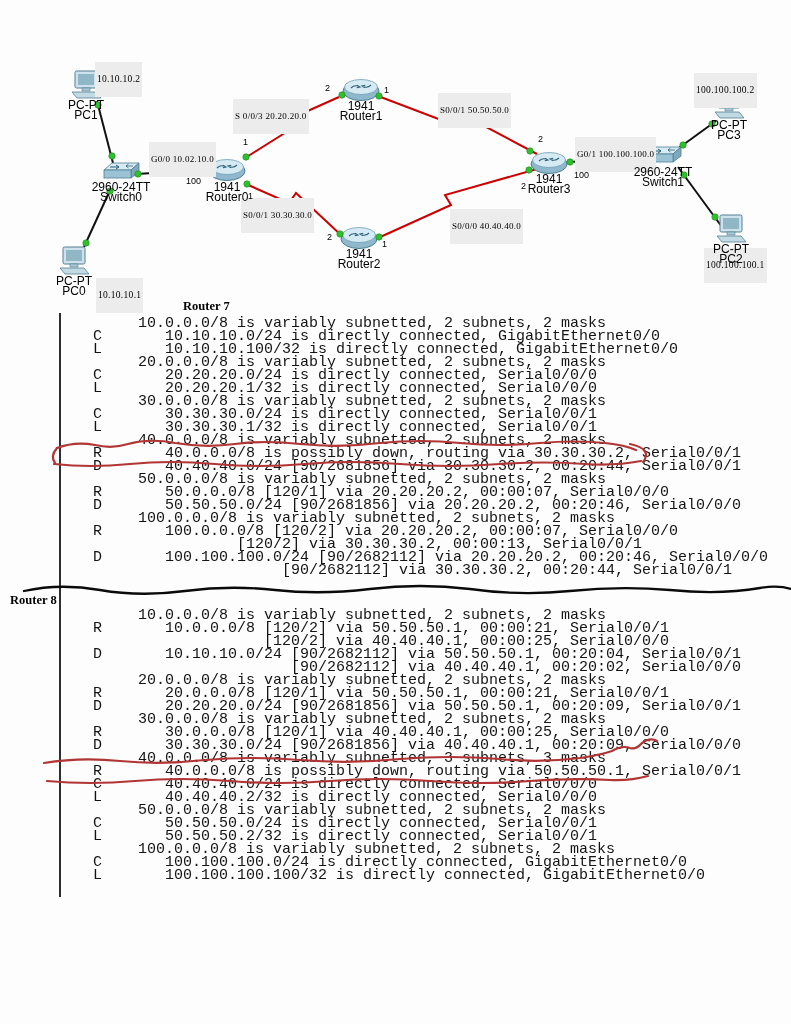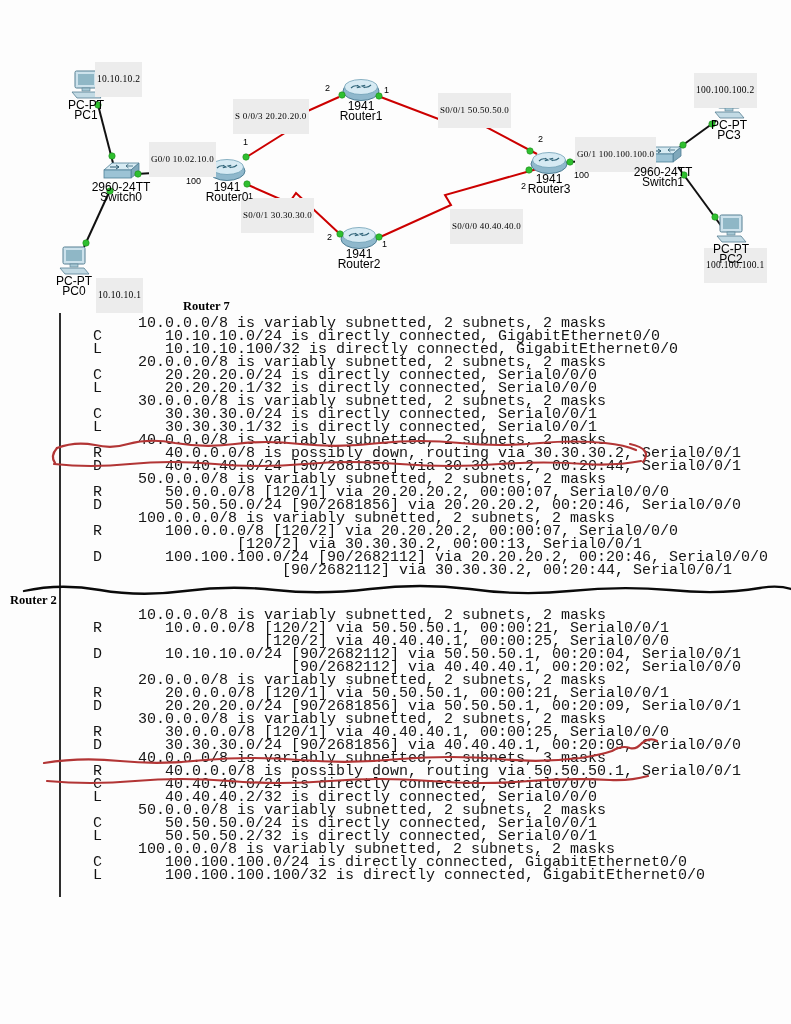--- a/index.html
+++ b/index.html
@@ -193,21 +193,21 @@
     <div>PC3</div>
   </div>
   <div class="devlbl" style="left:731px;top:244px">
     <div>PC-PT</div>
     <div>PC2</div>
   </div>
 
   <div class="rt-title" style="left:183px;top:300px">Router 7</div>
   <div class="rt" id="rt0"><div>     10.0.0.0/8 is variably subnetted, 2 subnets, 2 masks</div><div>C       10.10.10.0/24 is directly connected, GigabitEthernet0/0</div><div>L       10.10.10.100/32 is directly connected, GigabitEthernet0/0</div><div>     20.0.0.0/8 is variably subnetted, 2 subnets, 2 masks</div><div>C       20.20.20.0/24 is directly connected, Serial0/0/0</div><div>L       20.20.20.1/32 is directly connected, Serial0/0/0</div><div>     30.0.0.0/8 is variably subnetted, 2 subnets, 2 masks</div><div>C       30.30.30.0/24 is directly connected, Serial0/0/1</div><div>L       30.30.30.1/32 is directly connected, Serial0/0/1</div><div>     40.0.0.0/8 is variably subnetted, 2 subnets, 2 masks</div><div>R       40.0.0.0/8 is possibly down, routing via 30.30.30.2, Serial0/0/1</div><div>D       40.40.40.0/24 [90/2681856] via 30.30.30.2, 00:20:44, Serial0/0/1</div><div>     50.0.0.0/8 is variably subnetted, 2 subnets, 2 masks</div><div>R       50.0.0.0/8 [120/1] via 20.20.20.2, 00:00:07, Serial0/0/0</div><div>D       50.50.50.0/24 [90/2681856] via 20.20.20.2, 00:20:46, Serial0/0/0</div><div>     100.0.0.0/8 is variably subnetted, 2 subnets, 2 masks</div><div>R       100.0.0.0/8 [120/2] via 20.20.20.2, 00:00:07, Serial0/0/0</div><div>                [120/2] via 30.30.30.2, 00:00:13, Serial0/0/1</div><div>D       100.100.100.0/24 [90/2682112] via 20.20.20.2, 00:20:46, Serial0/0/0</div><div>                     [90/2682112] via 30.30.30.2, 00:20:44, Serial0/0/1</div></div>
 
-  <div class="rt-title" style="left:10px;top:594px">Router 2</div>
+  <div class="rt-title" style="left:10px;top:594px">Router 8</div>
   <div class="rt" id="rt3"><div>     10.0.0.0/8 is variably subnetted, 2 subnets, 2 masks</div><div>R       10.0.0.0/8 [120/2] via 50.50.50.1, 00:00:21, Serial0/0/1</div><div>                   [120/2] via 40.40.40.1, 00:00:25, Serial0/0/0</div><div>D       10.10.10.0/24 [90/2682112] via 50.50.50.1, 00:20:04, Serial0/0/1</div><div>                      [90/2682112] via 40.40.40.1, 00:20:02, Serial0/0/0</div><div>     20.0.0.0/8 is variably subnetted, 2 subnets, 2 masks</div><div>R       20.0.0.0/8 [120/1] via 50.50.50.1, 00:00:21, Serial0/0/1</div><div>D       20.20.20.0/24 [90/2681856] via 50.50.50.1, 00:20:09, Serial0/0/1</div><div>     30.0.0.0/8 is variably subnetted, 2 subnets, 2 masks</div><div>R       30.0.0.0/8 [120/1] via 40.40.40.1, 00:00:25, Serial0/0/0</div><div>D       30.30.30.0/24 [90/2681856] via 40.40.40.1, 00:20:09, Serial0/0/0</div><div>     40.0.0.0/8 is variably subnetted, 3 subnets, 3 masks</div><div>R       40.0.0.0/8 is possibly down, routing via 50.50.50.1, Serial0/0/1</div><div>C       40.40.40.0/24 is directly connected, Serial0/0/0</div><div>L       40.40.40.2/32 is directly connected, Serial0/0/0</div><div>     50.0.0.0/8 is variably subnetted, 2 subnets, 2 masks</div><div>C       50.50.50.0/24 is directly connected, Serial0/0/1</div><div>L       50.50.50.2/32 is directly connected, Serial0/0/1</div><div>     100.0.0.0/8 is variably subnetted, 2 subnets, 2 masks</div><div>C       100.100.100.0/24 is directly connected, GigabitEthernet0/0</div><div>L       100.100.100.100/32 is directly connected, GigabitEthernet0/0</div></div>
 
   <svg class="layer overlay" width="791" height="1024" viewBox="0 0 791 1024">
 
     <line class="vline" x1="60" y1="313" x2="60" y2="897"></line>
 
     <path class="divider" d="M24 591 Q60 583 100 590 Q140 597 185 591 Q230 585 275 590 Q320 595 370 589 Q420 583 470 589 Q520 596 570 591 Q620 586 670 590 Q720 595 760 588 Q778 585 791 589"></path>
 
     <g>
       <path class="ann" d="M57 448 Q75 441 95 445 Q112 449 128 444 Q150 438 175 443 Q205 448 235 444 Q265 440 300 444 Q340 448 380 443 Q420 439 460 443 Q500 447 540 443 Q575 440 605 443 Q625 445 636 450"></path>

